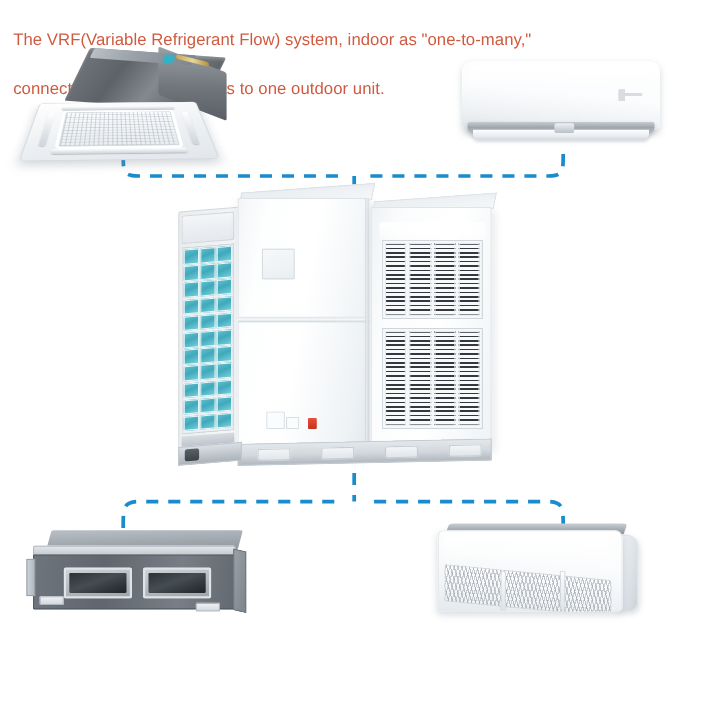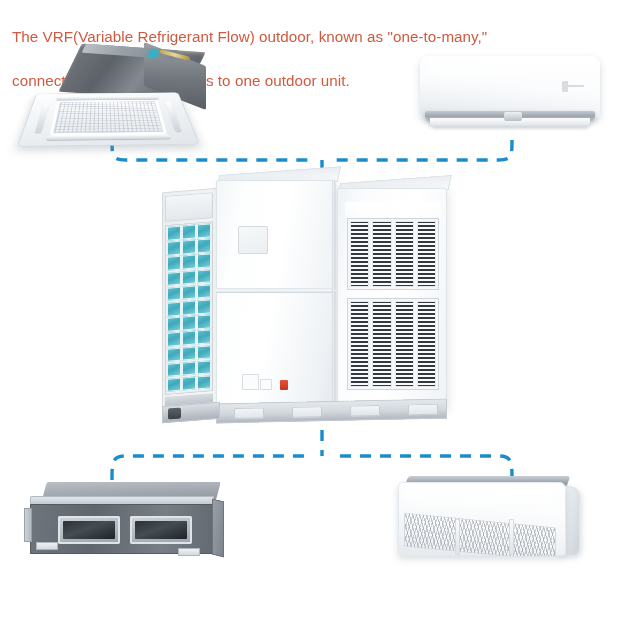--- a/index.html
+++ b/index.html
@@ -369,21 +369,21 @@
     box-shadow:0 0 0 1px rgba(210,216,222,.8);
     transform:skewY(5.5deg);
   }
 </style>
 </head>
 <body>
 
 <div id="stage">
 
   <div class="caption">
-    <span>The VRF(Variable Refrigerant Flow) outdoor, known as "one-to-many,"</span><br>
+    <span>The VRF(Variable Refrigerant Flow) system, indoor as "one-to-many,"</span><br>
     <span>connects multiple indoor units to one outdoor unit.</span>
   </div>
 
   <svg class="connectors" viewBox="0 0 640 640" width="640" height="640" aria-hidden="true">
     <g fill="none" stroke="#1a8ccd" stroke-width="3.4" stroke-linecap="butt" stroke-dasharray="11 9">
 
       <path d="M112,140 C112,156 112,160 126,160 L310,160"></path>
       <path d="M512,140 C512,156 512,160 498,160 L334,160"></path>
 
       <path d="M322,160 L322,186"></path>

